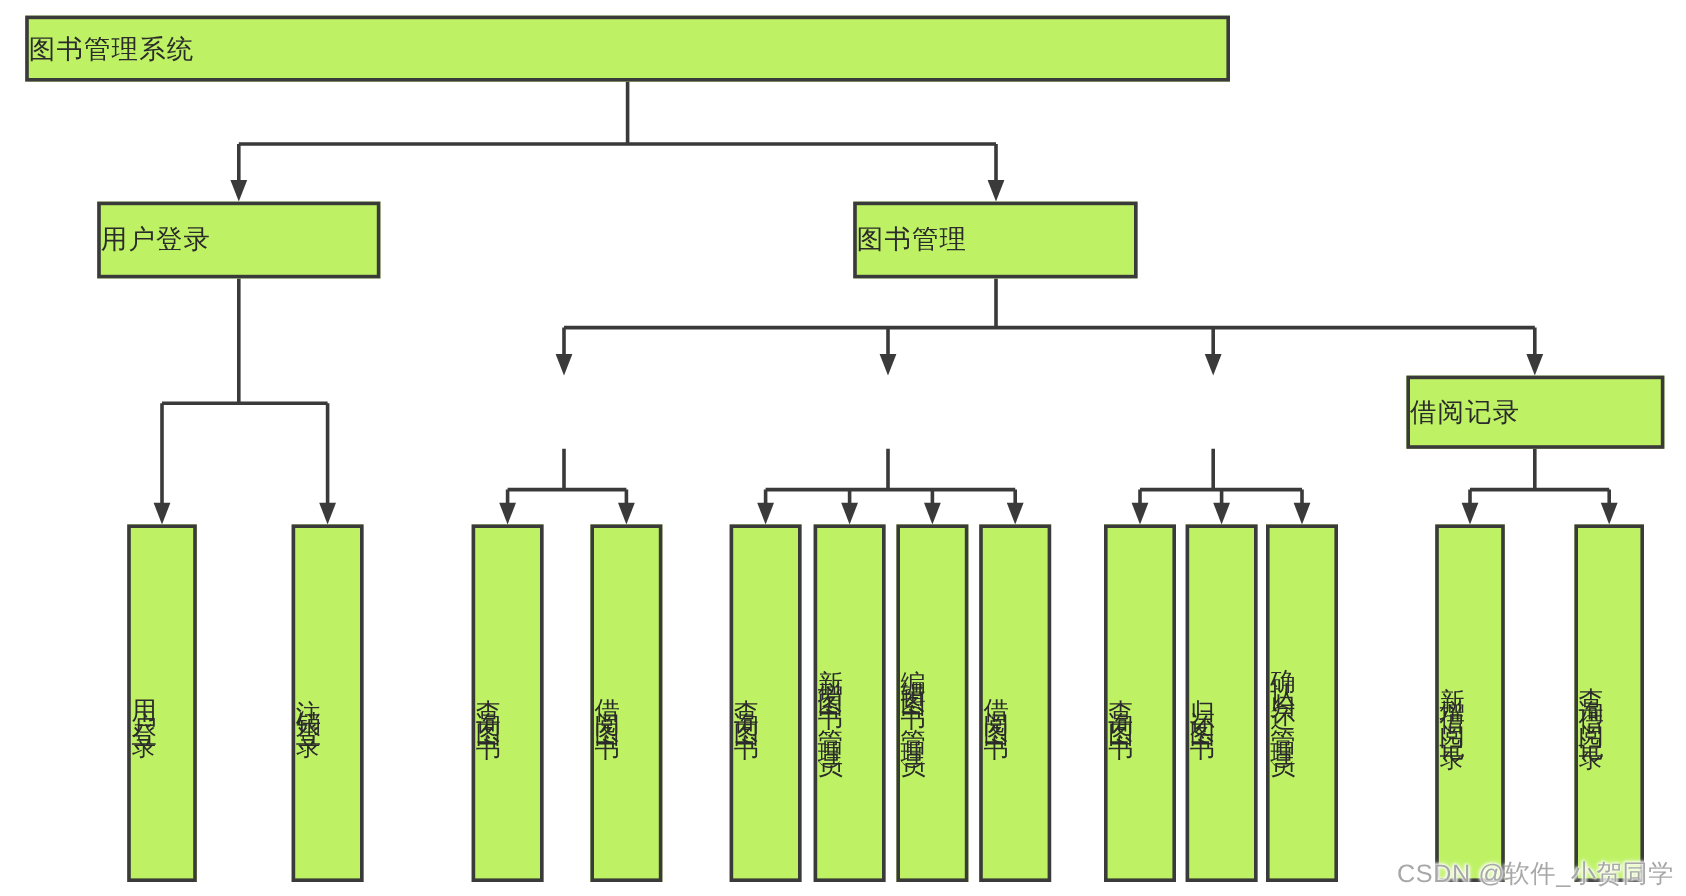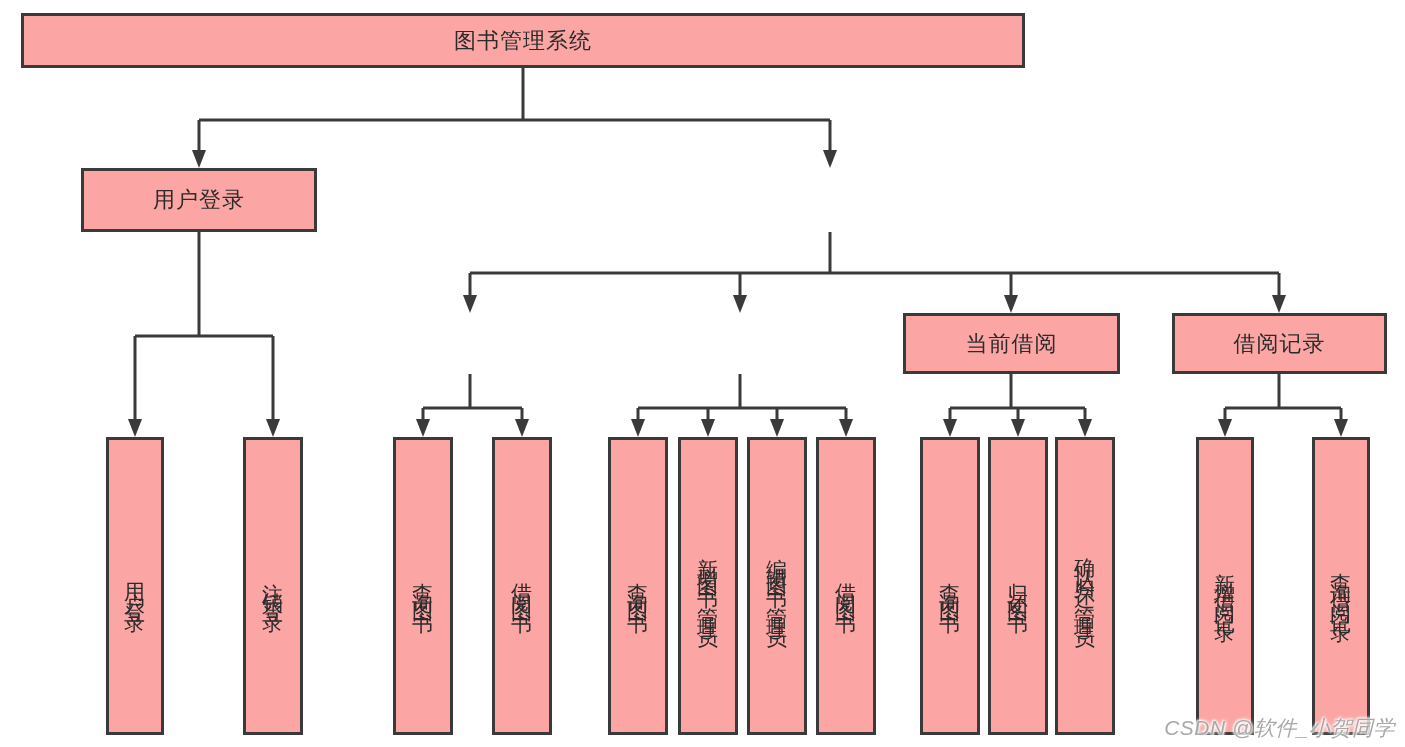--- a/index.html
+++ b/index.html
@@ -20,24 +20,23 @@
     left: 0;
     top: 0;
     width: 1405px;
     height: 747px;
     display: block;
   }
   .node {
     position: absolute;
     box-sizing: border-box;
     border: 3px solid #3a3a3a;
-    background: #fca5a5;
+    background: #bef264;
     display: flex;
     align-items: center;
-    justify-content: center;
   }
   .h-node span {
     font-size: 22px;
     color: #2b2b2b;
     letter-spacing: 1px;
     white-space: nowrap;
   }
   .v-node span {
     writing-mode: vertical-lr;
     text-orientation: mixed;
@@ -50,21 +49,20 @@
     position: absolute;
     top: 714px;
     right: 10px;
     font-size: 21px;
     color: #a8a8a8;
     letter-spacing: 0.5px;
     white-space: nowrap;
     text-shadow:
       0 0 3px #ffffff, 0 0 5px #ffffff,
       1px 1px 2px #ffffff, -1px -1px 2px #ffffff;
-    font-style: italic;
   }
 </style>
 </head>
 <body>
 
 <div class="canvas">
 
   <svg class="connectors" viewBox="0 0 1405 747" xmlns="http://www.w3.org/2000/svg">
 
     <path d="M523 68 L523 120 M199 120 L830 120 M199 120 L199 151 M830 120 L830 151" stroke="#3a3a3a" stroke-width="3" fill="none"></path>
@@ -104,24 +102,24 @@
     </g>
   </svg>
 
   <div class="node h-node" style="left:21px; top:13px; width:1004px; height:55px">
     <span>图书管理系统</span>
   </div>
 
   <div class="node h-node" style="left:81px; top:168px; width:236px; height:64px">
     <span>用户登录</span>
   </div>
+  <div class="node h-node" style="left:711px; top:168px; width:237px; height:64px">
+    <span>图书管理</span>
+  </div>
 
-  <div class="node h-node" style="left:903px; top:313px; width:217px; height:61px">
-    <span>当前借阅</span>
-  </div>
   <div class="node h-node" style="left:1172px; top:313px; width:215px; height:61px">
     <span>借阅记录</span>
   </div>
 
   <div class="node v-node" style="left:106px; top:437px; width:58px; height:298px">
     <span>用户登录</span>
   </div>
   <div class="node v-node" style="left:243px; top:437px; width:60px; height:298px">
     <span>注销登录</span>
   </div>

